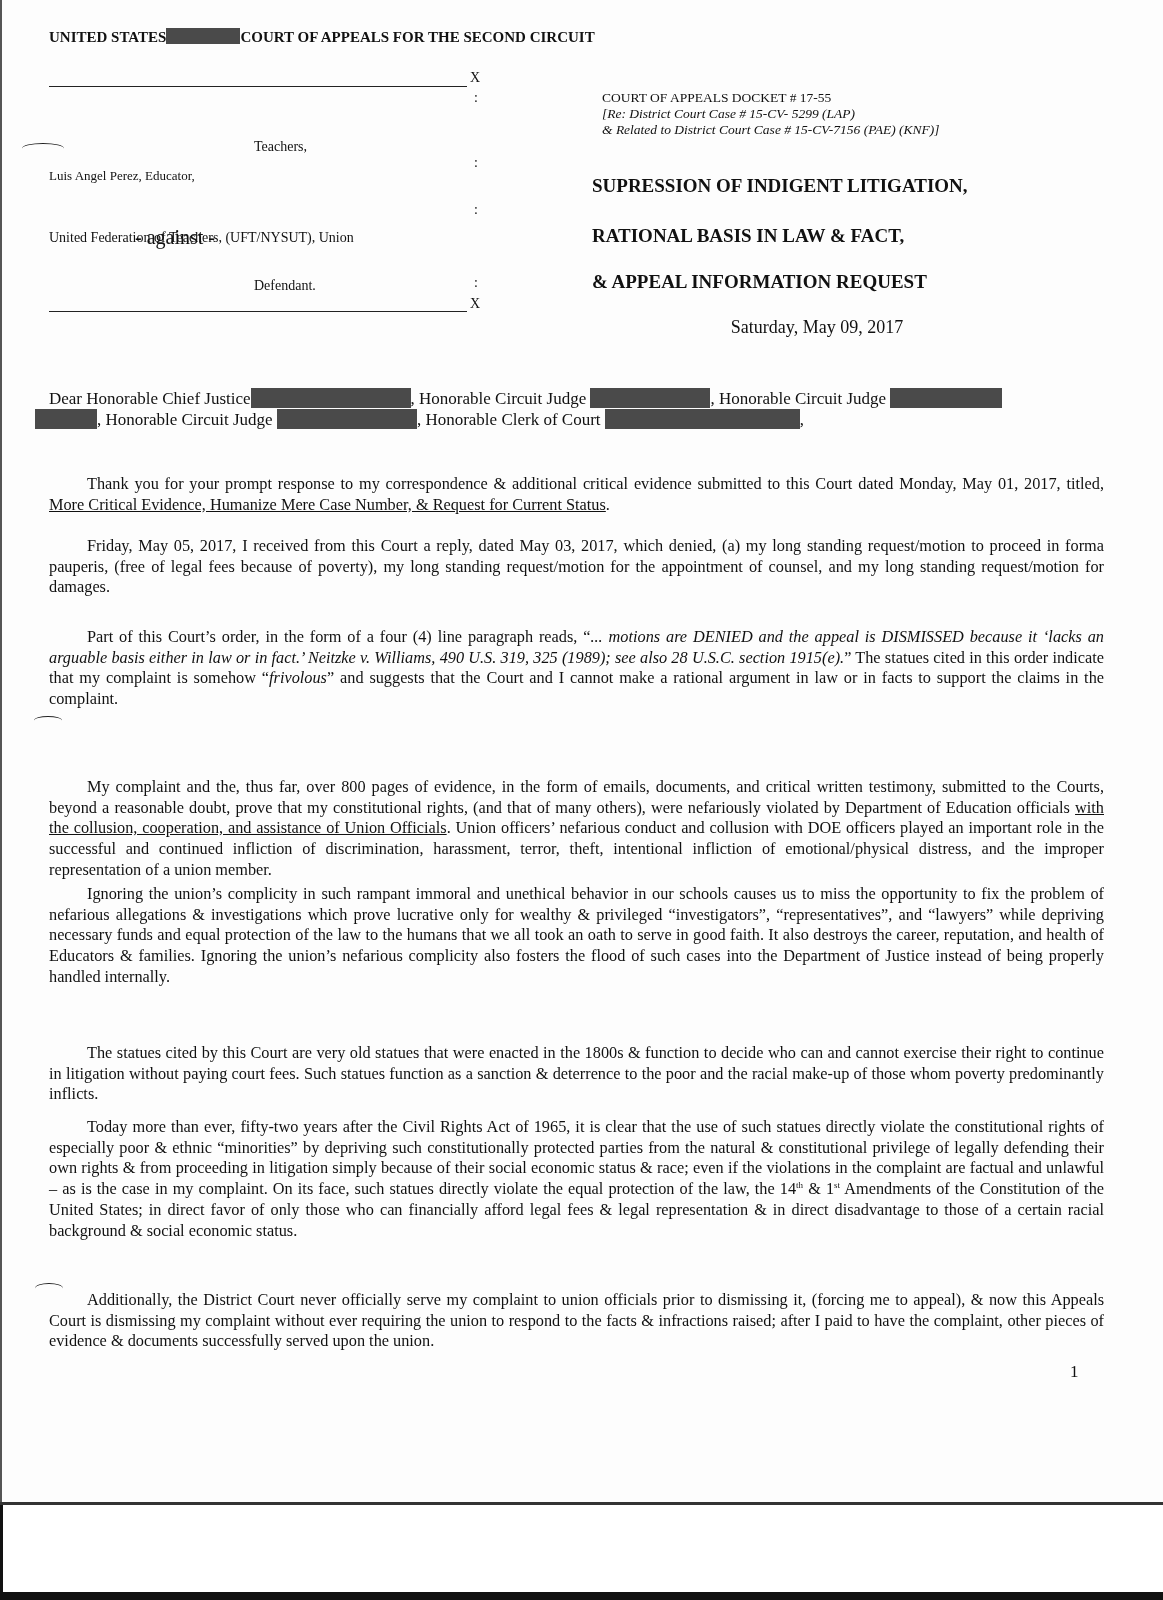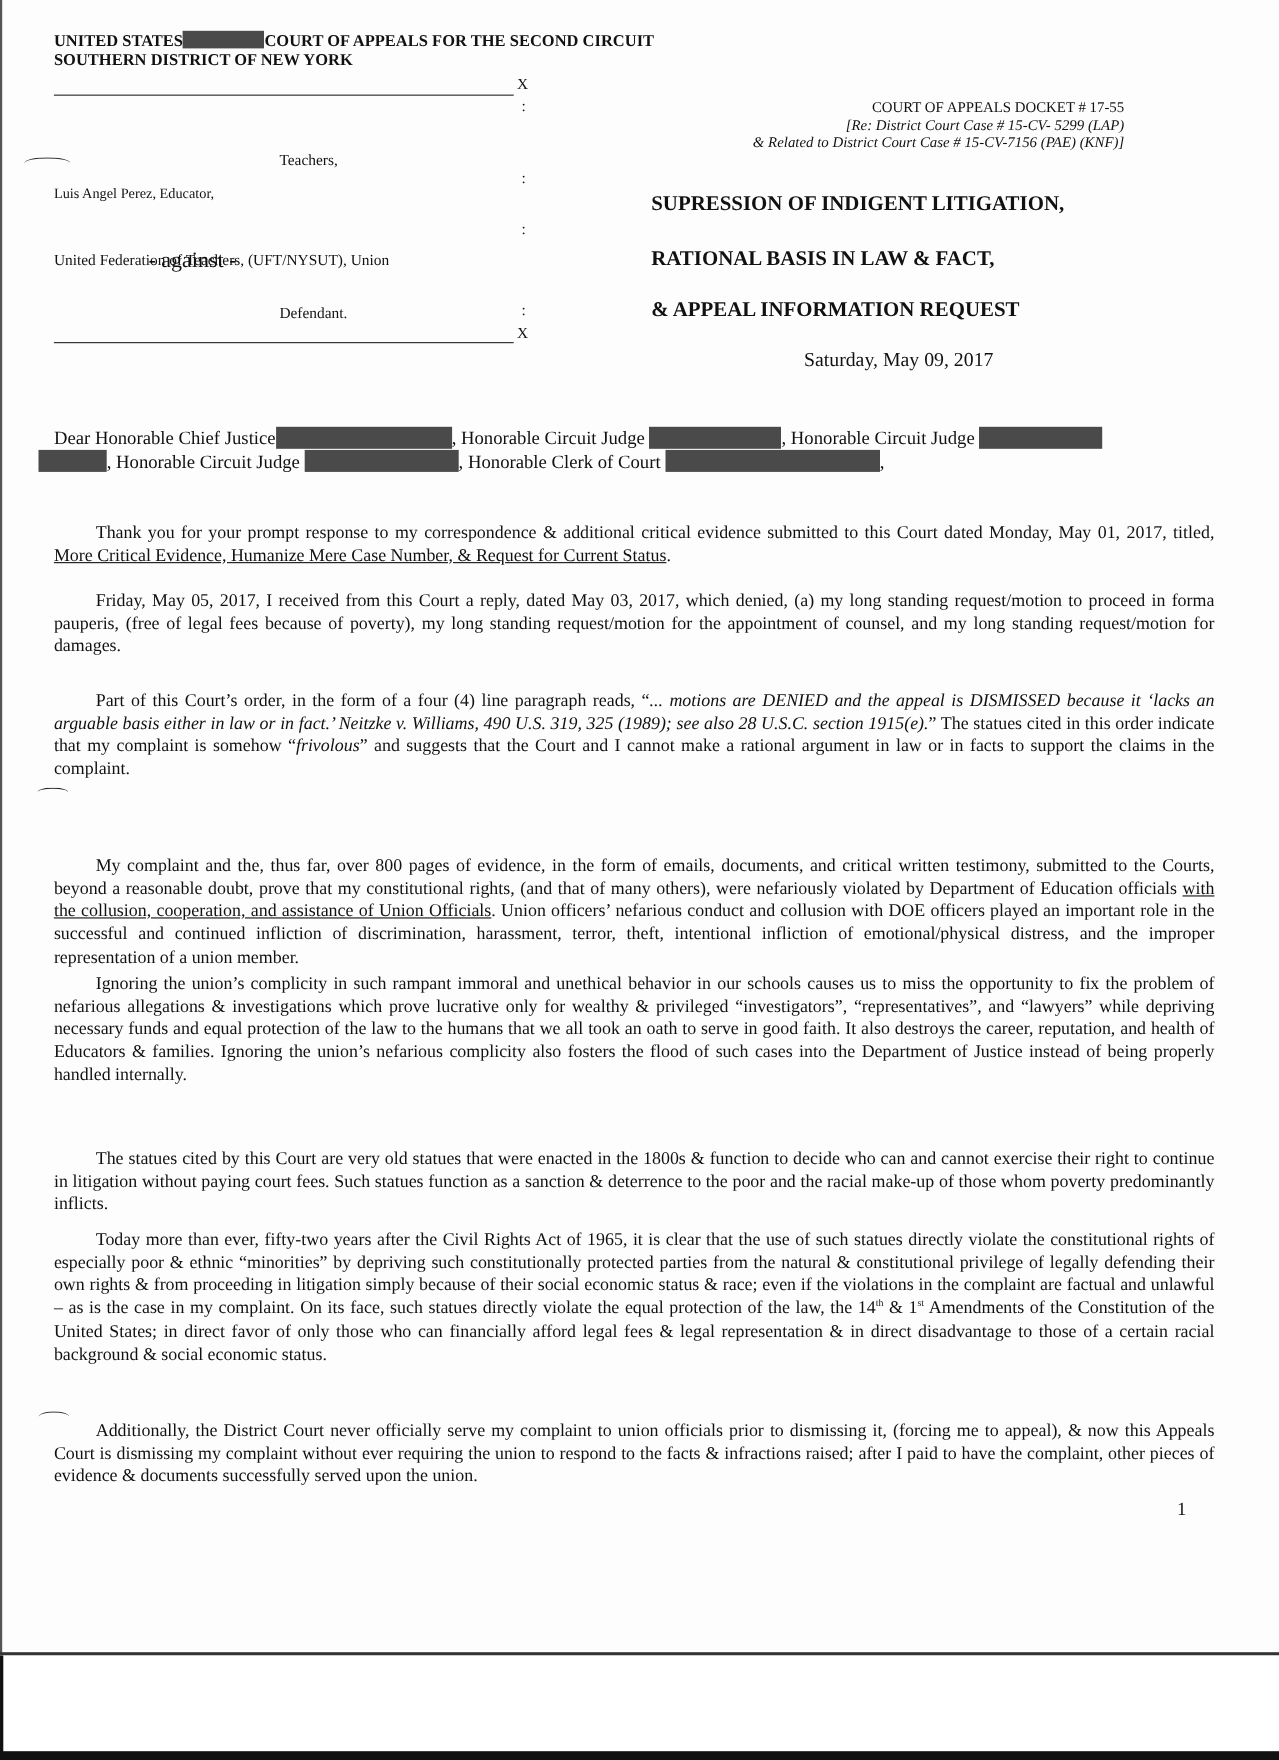--- a/index.html
+++ b/index.html
@@ -15,21 +15,21 @@
 
   .caption-head { position:absolute; left:47px; top:28px; font-weight:bold; font-size:15px; line-height:17px; }
   .rule { position:absolute; height:1px; background:#222; }
   .mark { position:absolute; font-size:14px; }
   .plaintiff-name { position:absolute; left:47px; top:122px; font-size:13px;margin-top:46px; }
   .plaintiff-label { position:absolute; left:252px; top:139px; font-size:14px; }
   .against { position:absolute; left:133px; top:182px; font-size:20px;margin-top:44px; }
   .defendant-name { position:absolute; left:47px; top:230px; font-size:14px; }
   .defendant-label { position:absolute; left:252px; top:278px; font-size:14px; }
 
-  .docket { position:absolute; left:600px; top:90px; width:420px; text-align:right; font-size:13.5px; line-height:16px; }
+  .docket { position:absolute; left:600px; top:90px; width:420px; text-align:left; font-size:13.5px; line-height:16px; }
   .docket .it { font-style:italic; }
   .title-line { position:absolute; left:590px; width:450px; font-weight:bold; font-size:19px; }
   .date { position:absolute; left:590px; top:317px; width:450px; text-align:center; font-size:18px; }
 
   .salutation { position:absolute; left:47px; top:388px; width:1060px; font-size:17px; line-height:21px; }
 
   .para { position:absolute; left:47px; width:1055px; font-size:16.3px; line-height:20.7px; text-align:justify;
           text-indent:38px; }
   .para u { text-decoration:underline; }
   .para i { font-style:italic; }
@@ -37,21 +37,20 @@
   .page-num { position:absolute; left:1068px; top:1362px; font-size:17px; }
   .margin-mark { position:absolute; border-top:1.5px solid #222; border-radius:50% 50% 0 0; }
 </style>
 </head>
 <body>
 
 <div class="page">
 
   <div class="caption-head">
     <div><span>UNITED STATES</span><span class="redact" style="width:74px;height:16px;vertical-align:-2px;"></span><span>COURT OF APPEALS FOR THE SECOND CIRCUIT</span></div>
-    <div>SOUTHERN DISTRICT OF NEW YORK</div>
   </div>
 
   <div class="rule" style="left:47px;top:86px;width:418px;"></div>
   <div class="mark" style="left:468px;top:70px;">X</div>
   <div class="mark" style="left:472px;top:90px;">:</div>
   <div class="mark" style="left:472px;top:155px;">:</div>
   <div class="mark" style="left:472px;top:202px;">:</div>
   <div class="mark" style="left:472px;top:275px;">:</div>
 
   <div class="plaintiff-name">Luis Angel Perez, Educator,</div>

